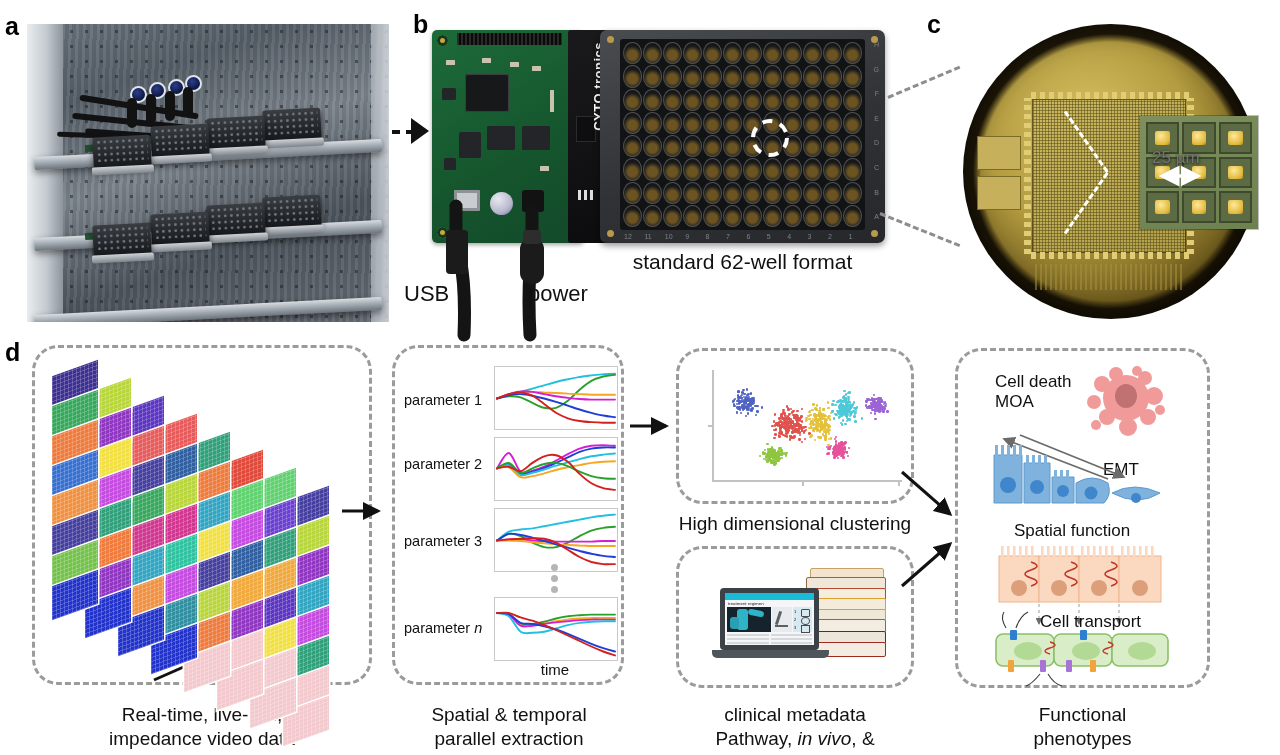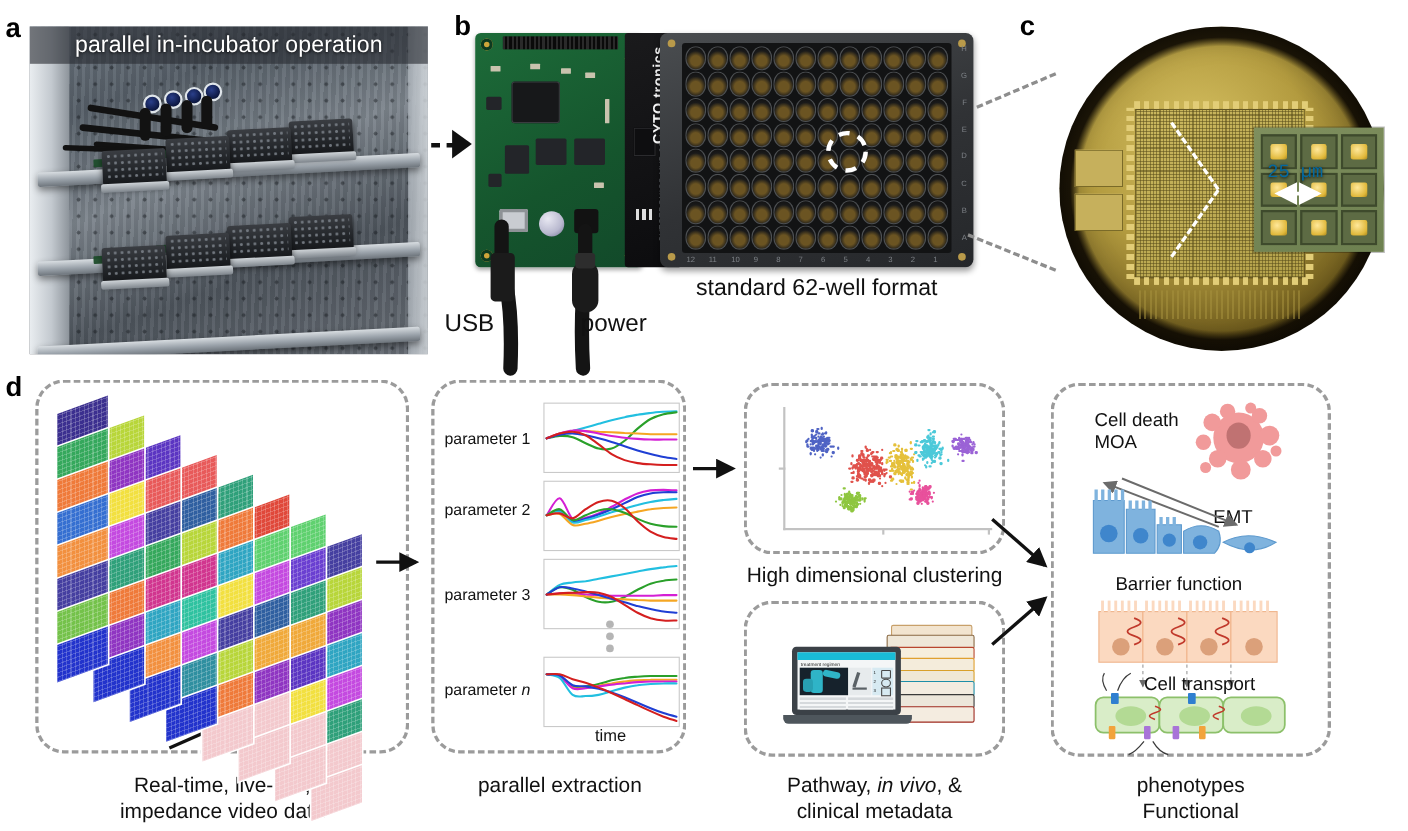--- a/index.html
+++ b/index.html
@@ -98,22 +98,22 @@
   #wafer .bondpad{position:absolute;background:#c6b05c;box-shadow:inset 0 0 0 1px #7a6a28;}
   #ctext{position:absolute;left:963px;top:38px;width:295px;text-align:center;color:#fff;
      font-size:20px;line-height:1.18;text-shadow:0 1px 3px rgba(0,0,0,.85);}
   #inset{position:absolute;left:1140px;top:116px;width:118px;height:113px;
      background:linear-gradient(160deg,#7f8f5e,#6d8050);box-shadow:0 0 0 1px rgba(0,0,0,.25);
      display:grid;grid-template-columns:repeat(3,1fr);grid-template-rows:repeat(3,1fr);
      padding:6px;box-sizing:border-box;gap:3px;}
   #inset .el{position:relative;background:#5d6b44;box-shadow:inset 0 0 0 2px #3e4a2c;}
   #inset .el:after{content:"";position:absolute;left:28%;top:28%;width:44%;height:44%;
      border-radius:2px;background:radial-gradient(circle at 40% 35%,#ffe89a,#e0b83a 70%,#a8861d);}
-  #umlabel{position:absolute;left:1152px;top:148px;color:#0369a1;font-size:17px;
-     text-shadow:0 1px 3px rgba(0,0,0,.9);font-family:Liberation Mono, monospace;}
+  #umlabel{position:absolute;left:1152px;top:148px;color:#737373;font-size:17px;
+     text-shadow:0 1px 3px rgba(0,0,0,.9);}
   .dashwhite{position:absolute;border-top:3px dashed #fff;height:0;transform-origin:left center;}
   .dashgray{position:absolute;border-top:3px dashed #8d8d8d;height:0;transform-origin:left center;}
 
   
   .dbox{position:absolute;border:3px dashed #9b9b9b;border-radius:26px;box-sizing:border-box;}
   .dcap{position:absolute;text-align:center;font-size:19px;line-height:1.25;color:#111;}
 
   
   #cube{position:absolute;left:52px;top:360px;width:296px;height:300px;}
   .tile{position:absolute;width:46px;height:34px;
@@ -177,23 +177,20 @@
   <div class="plate" style="left:236px;top:172px;width:58px;height:32px;transform:rotate(-3deg);"></div>
   <div class="pcbchip" style="left:170px;top:190px;width:40px;transform:rotate(-3deg);"></div>
   <div class="plate" style="left:180px;top:180px;width:58px;height:32px;transform:rotate(-3deg);"></div>
   <div class="pcbchip" style="left:115px;top:198px;width:40px;transform:rotate(-3deg);"></div>
   <div class="plate" style="left:124px;top:189px;width:58px;height:32px;transform:rotate(-3deg);"></div>
   <div class="pcbchip" style="left:58px;top:208px;width:40px;transform:rotate(-3deg);"></div>
   <div class="plate" style="left:66px;top:200px;width:58px;height:32px;transform:rotate(-3deg);"></div>
 
   <div class="inc-shelf" style="top:282px;transform:rotate(-3.0deg);"></div>
 
-  <div class="photo-banner">
-    <span>parallel in-incubator operation</span>
-  </div>
 </div>
 
 <div class="dash-line" style="left:392px;top:130px;width:22px;"></div>
 <div class="arrowhead" style="left:411px;top:118px;border-width:13px 0 13px 18px;border-color:transparent transparent transparent #111;"></div>
 
 <div class="abs panel-letter" style="left:413px;top:12px;">b</div>
 
 <div id="pcb">
   <div class="pcb-hole" style="left:5px;top:5px;"></div>
   <div class="pcb-hole" style="right:5px;top:18px;"></div>
@@ -683,20 +680,21 @@
       <path d="M2.0,15.0 C4.0,15.5 9.9,15.2 13.8,18.3 C17.7,21.4 21.7,31.0 25.6,33.7 C29.5,36.5 33.5,34.8 37.4,34.8 C41.3,34.8 45.3,34.4 49.2,33.7 C53.1,33.0 57.1,31.5 61.0,30.4 C64.9,29.3 68.9,28.0 72.8,27.1 C76.7,26.2 80.7,25.4 84.6,24.9 C88.5,24.3 92.5,24.1 96.4,23.8 C100.3,23.5 104.3,23.3 108.2,23.3 C112.1,23.2 118.0,23.3 120.0,23.3" stroke="#22bfe0" stroke-width="1.9" fill="none" stroke-linecap="round"></path>
       <path d="M2.0,15.0 C4.0,15.2 9.9,14.5 13.8,16.1 C17.7,17.8 21.7,23.3 25.6,24.9 C29.5,26.5 33.5,25.4 37.4,26.0 C41.3,26.6 45.3,27.3 49.2,28.2 C53.1,29.1 57.1,30.2 61.0,31.5 C64.9,32.8 68.9,34.3 72.8,35.9 C76.7,37.5 80.7,39.2 84.6,40.8 C88.5,42.5 92.5,44.2 96.4,45.8 C100.3,47.4 104.3,48.9 108.2,50.2 C112.1,51.5 118.0,53.0 120.0,53.5" stroke="#1f3fd4" stroke-width="1.9" fill="none" stroke-linecap="round"></path>
       <path d="M2.0,15.0 C4.0,15.0 9.9,14.3 13.8,15.0 C17.7,15.7 21.7,18.1 25.6,19.4 C29.5,20.7 33.5,21.4 37.4,22.7 C41.3,24.0 45.3,25.5 49.2,27.1 C53.1,28.7 57.1,30.3 61.0,32.0 C64.9,33.8 68.9,35.7 72.8,37.5 C76.7,39.4 80.7,41.2 84.6,43.0 C88.5,44.9 92.5,46.8 96.4,48.5 C100.3,50.3 104.3,52.0 108.2,53.5 C112.1,55.0 118.0,56.7 120.0,57.4" stroke="#d41f1f" stroke-width="1.9" fill="none" stroke-linecap="round"></path>
     </svg>
   </div>
 <div class="vdot" style="left:551px;top:575px;"></div>
 <div class="vdot" style="left:551px;top:586px;"></div>
 <div class="vdot" style="left:551px;top:564px;"></div>
 <div class="abs" style="left:494px;top:661px;width:122px;text-align:center;font-size:15px;">time</div>
 <div class="dcap" style="left:394px;top:703px;width:230px;">
+  <div>Spatial &amp; temporal</div>
   <div>parallel extraction</div>
 </div>
 
 <svg class="abs" style="left:628px;top:415px;width:50px;height:22px;overflow:visible;" viewBox="0 0 50 22">
   <line x1="2" y1="11" x2="38" y2="11" stroke="#111" stroke-width="3" marker-end="url(#bk2)"></line>
 </svg>
 
 <div class="dbox" style="left:676px;top:348px;width:238px;height:156px;"></div>
 <div id="scatter">
   <div class="axisline" style="left:0;top:0;width:1.6px;height:112px;"></div>
@@ -1754,22 +1752,22 @@
     </div>
     <div class="abs" style="left:2px;top:41px;width:42px;height:11px;
          background:repeating-linear-gradient(180deg,#d5d9dc 0 2px,#f4f6f7 2px 4px);"></div>
     <div class="abs" style="left:46px;top:41px;width:41px;height:11px;
          background:repeating-linear-gradient(180deg,#d5d9dc 0 2px,#f4f6f7 2px 4px);"></div>
   </div>
   <div class="abs" style="left:0;top:62px;width:117px;height:8px;background:#4e565c;border-radius:0 0 5px 5px;"></div>
 </div>
 
 <div class="dcap" style="left:646px;top:703px;width:298px;">
+  <div>clinical metadata</div>
   <div>Pathway, <i>in vivo</i>, &amp;</div>
-  <div>clinical metadata</div>
 </div>
 
 <svg class="abs" style="left:900px;top:470px;width:70px;height:60px;overflow:visible;" viewBox="0 0 70 60">
   <line x1="2" y1="2" x2="50" y2="44" stroke="#111" stroke-width="3" marker-end="url(#bk2)"></line>
 </svg>
 <svg class="abs" style="left:900px;top:530px;width:70px;height:60px;overflow:visible;" viewBox="0 0 70 60">
   <line x1="2" y1="56" x2="50" y2="14" stroke="#111" stroke-width="3" marker-end="url(#bk2)"></line>
 </svg>
 
 <div class="dbox" style="left:955px;top:348px;width:255px;height:340px;"></div>
@@ -1832,21 +1830,21 @@
   </g>
   <g fill="#3f86cc">
     <circle cx="18" cy="52" r="8"></circle>
       <circle cx="47" cy="54" r="7"></circle>
     <circle cx="73" cy="58" r="6"></circle>
       <circle cx="101" cy="60" r="6.5"></circle>
       <circle cx="146" cy="65" r="5"></circle>
   </g>
 </svg>
 
-<div class="ptitle" style="left:1014px;top:521px;">Barrier function</div>
+<div class="ptitle" style="left:1014px;top:521px;">Spatial function</div>
 <svg class="abs" style="left:997px;top:542px;width:170px;height:90px;overflow:visible;" viewBox="0 0 170 90">
   <g fill="#fbd9c0" stroke="#f0b48c" stroke-width="1">
     <rect x="2" y="14" width="40" height="46"></rect>
       <rect x="42" y="14" width="40" height="46"></rect>
     <rect x="82" y="14" width="40" height="46"></rect>
       <rect x="122" y="14" width="42" height="46"></rect>
   </g>
   <g fill="#fbd9c0">
     <rect x="4" y="4" width="2.6" height="11"></rect>
       <rect x="10" y="4" width="2.6" height="11"></rect>
@@ -1921,15 +1919,15 @@
   </g>
   <g stroke="#3a3a3a" stroke-width="1.1" fill="none">
     <path d="M14 16 q-6 -10 -2 -16"></path>
       <path d="M24 16 q4 -12 12 -16"></path>
     <path d="M48 62 q-8 10 -14 12"></path>
       <path d="M56 62 q6 10 14 12"></path>
   </g>
 </svg>
 
 <div class="dcap" style="left:955px;top:703px;width:255px;">
+  <div>Functional</div>
   <div>phenotypes</div>
-  <div>Functional</div>
 </div>
 
 </body></html>

